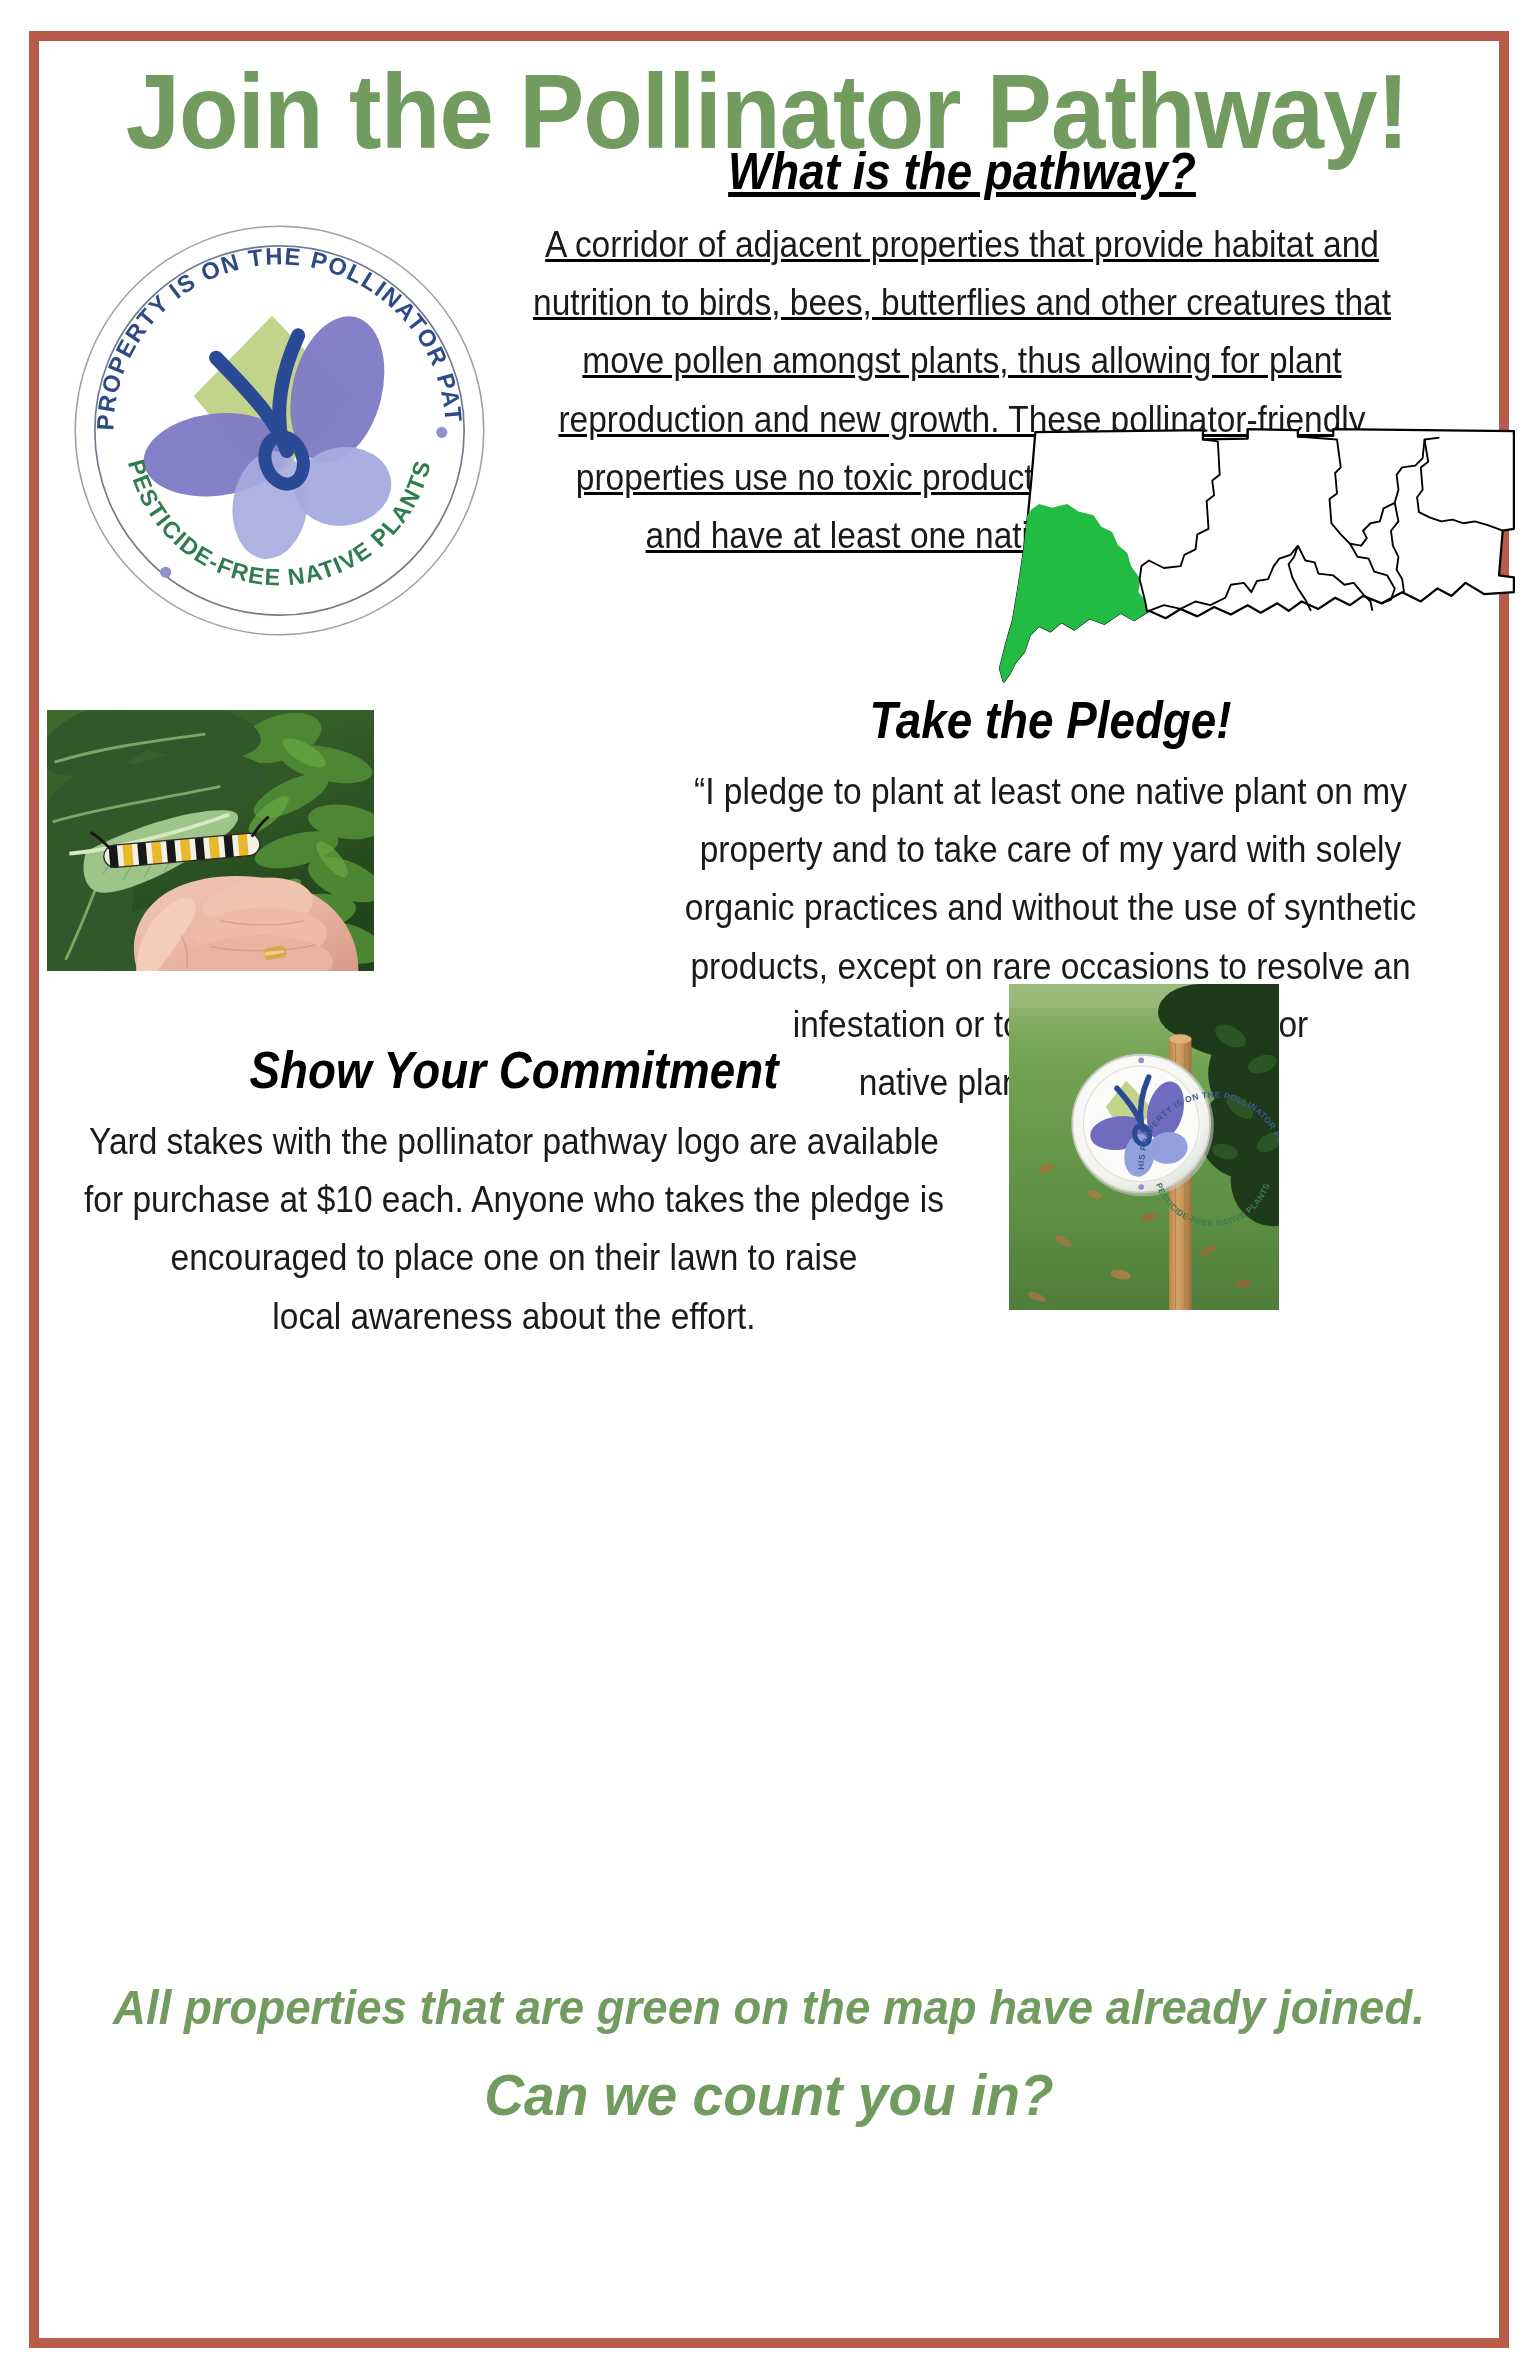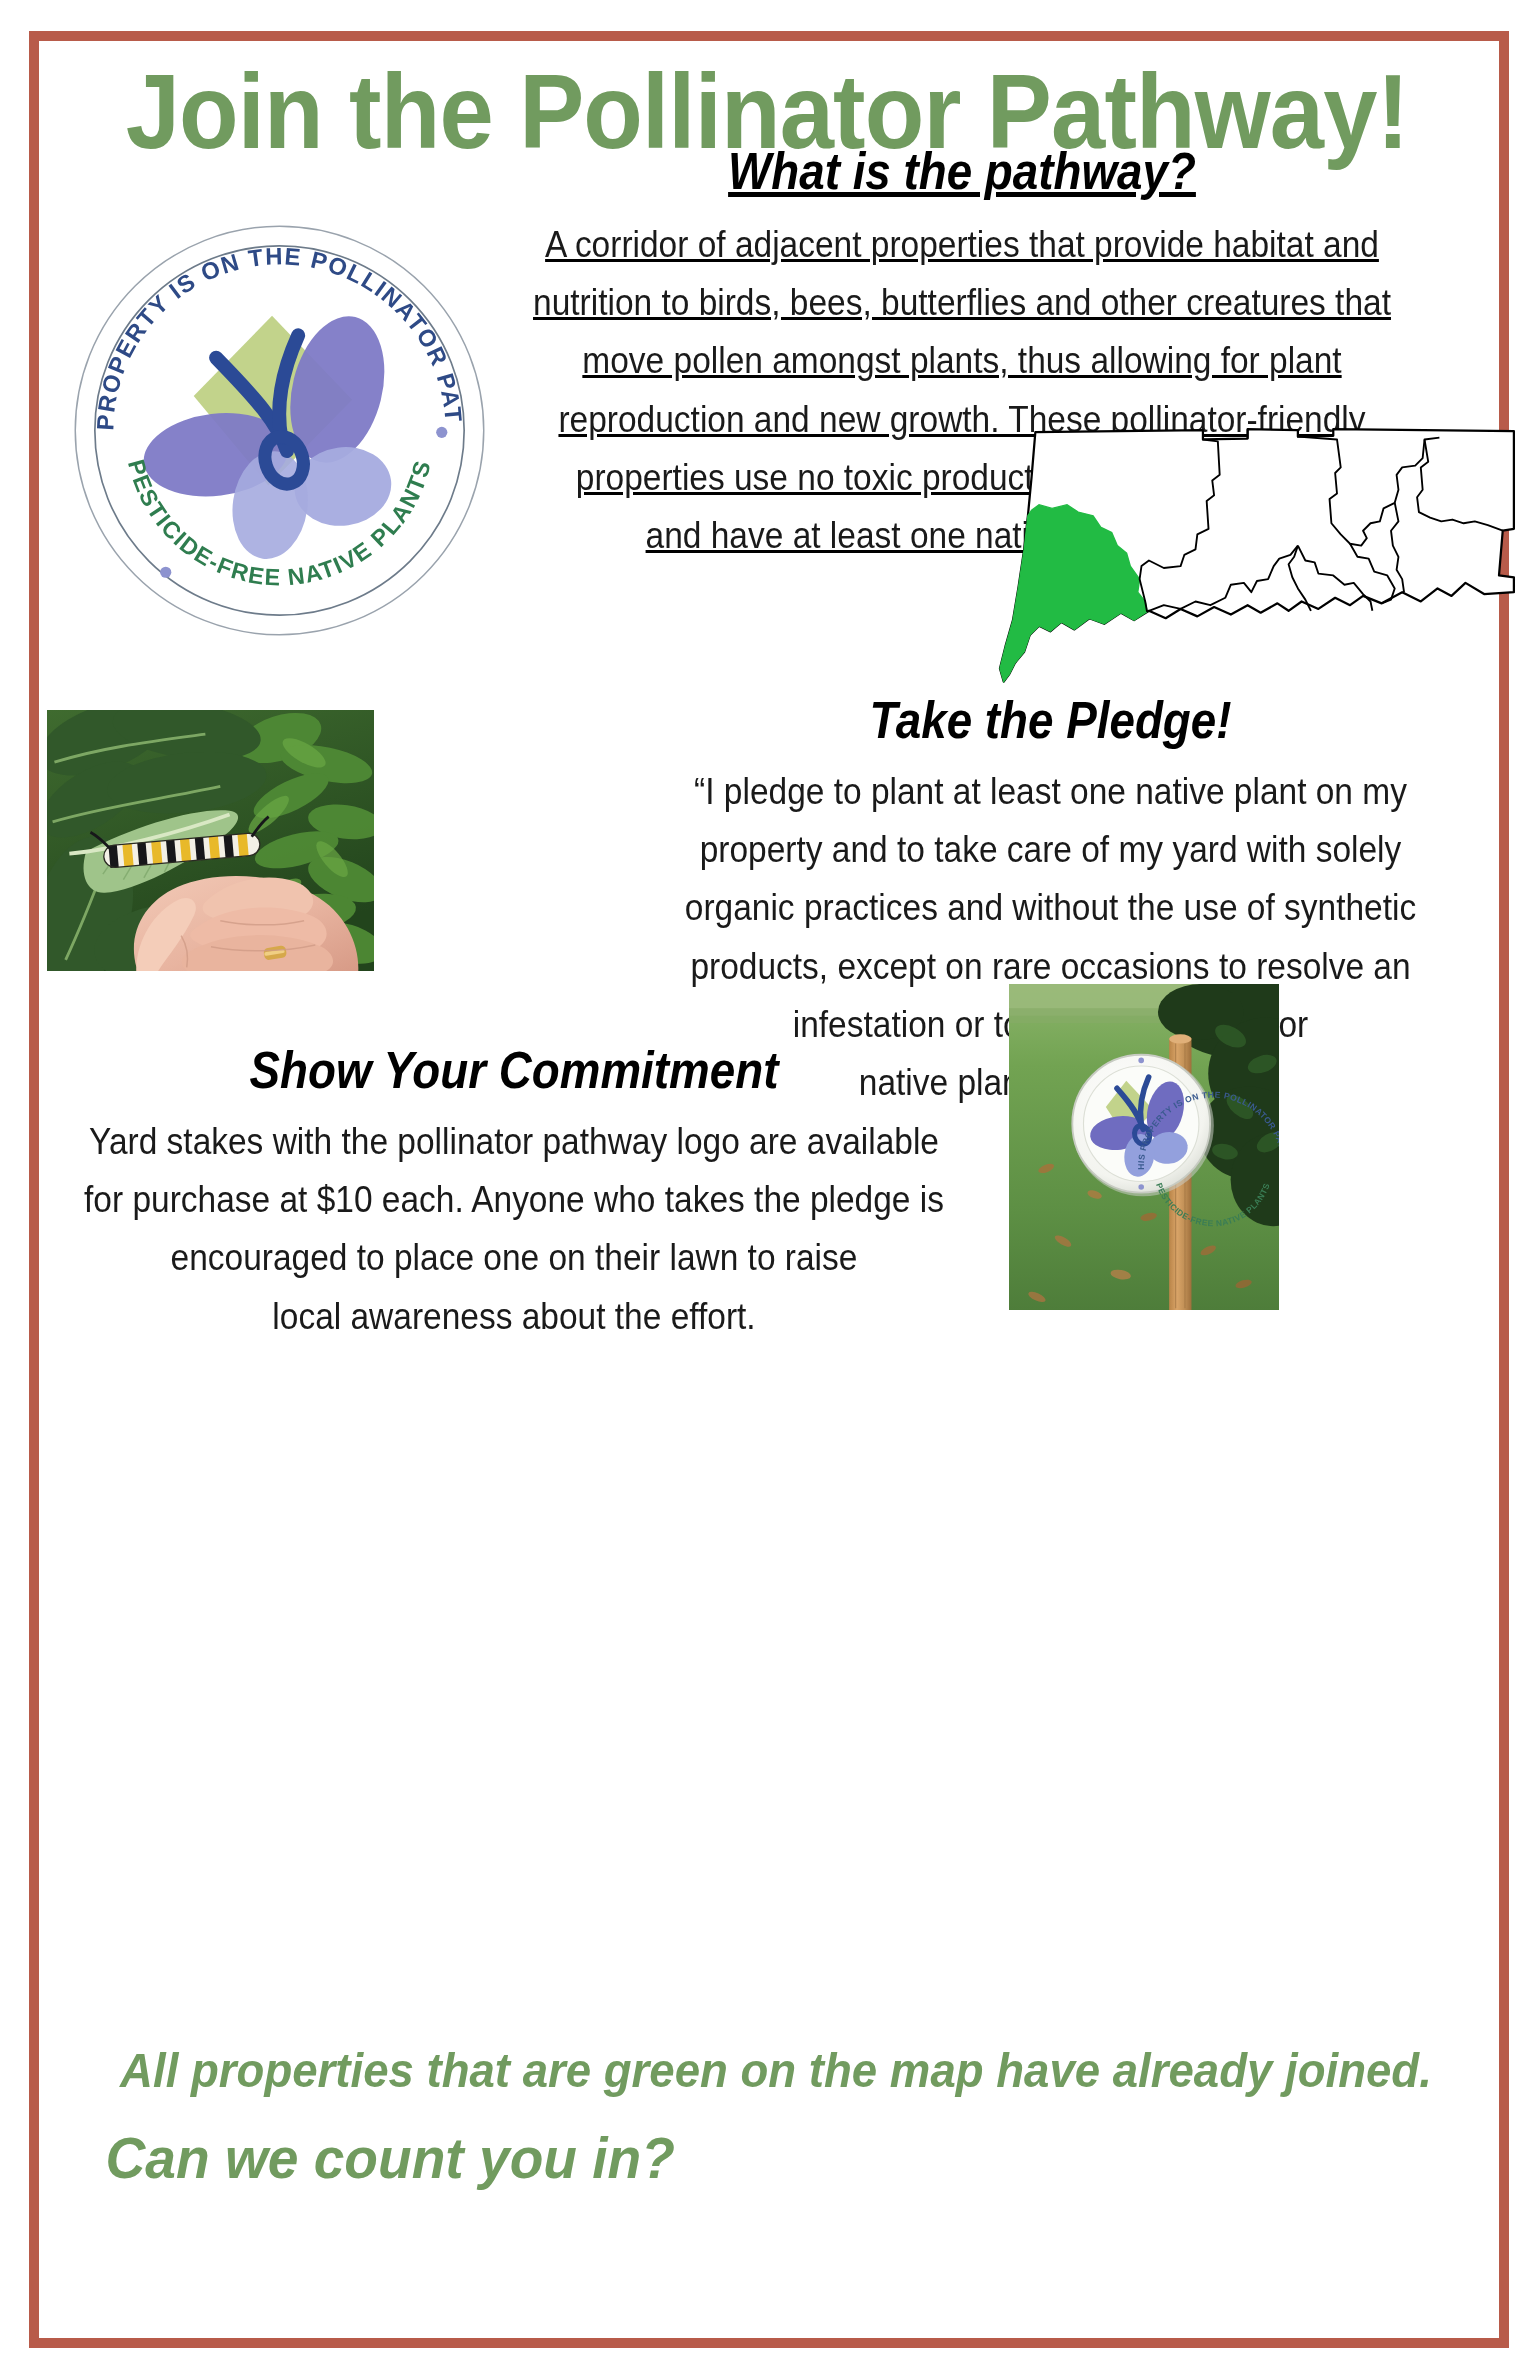--- a/index.html
+++ b/index.html
@@ -149,24 +149,23 @@
     width: 270px;
     height: 326px;
     overflow: hidden;
     background: #4d7a2f;
   }
 
   
   #footer {
     position: absolute;
     left: 0px;
-    top: 1999px;
+    top: 1936px;
     width: 100%;
-    text-align: left;
-    margin-left: 30px;
+    text-align: center;
   }
   .footer-line {
     font-family: "Liberation Sans Narrow", "Liberation Sans", sans-serif;
     font-weight: bold;
     font-style: italic;
     color: #719b5f;
     white-space: nowrap;
     line-height: 1.25;
     transform-origin: 50% 50%;
   }

